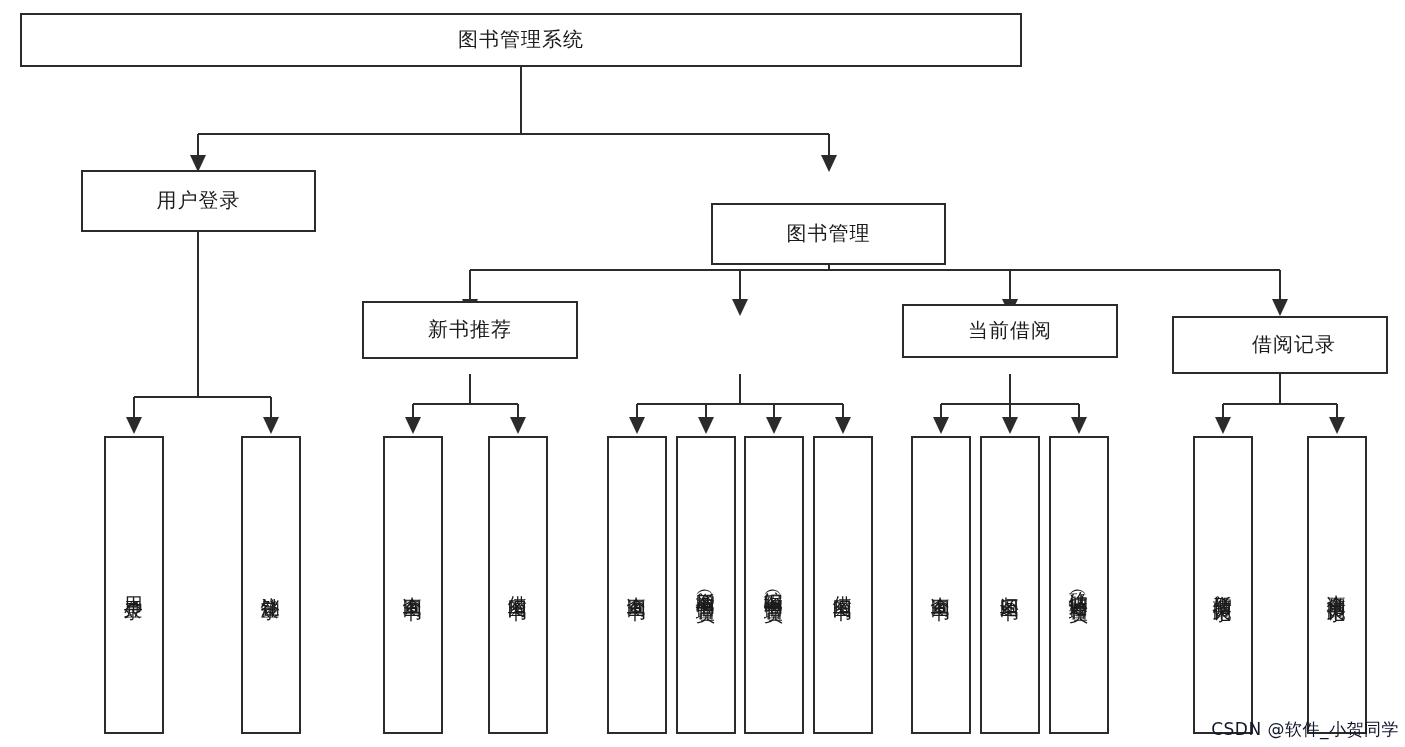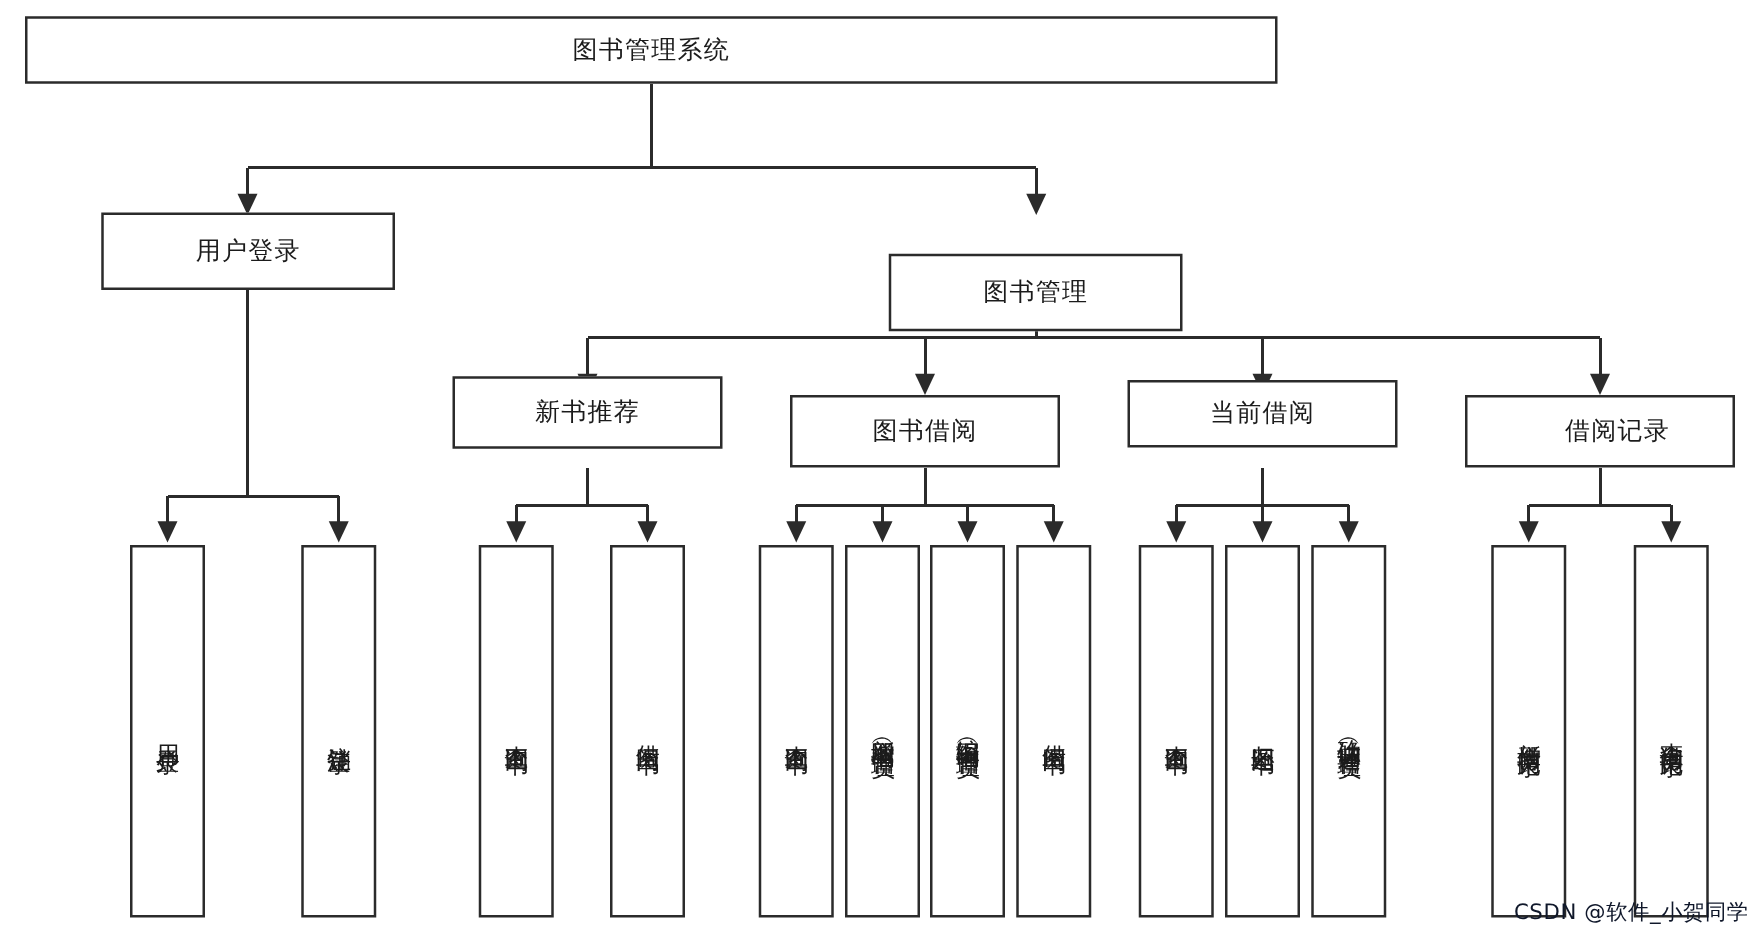--- a/index.html
+++ b/index.html
@@ -165,23 +165,20 @@
   </div>
 
   <div class="node horiz" style="left:711px; top:170px; width:235px; height:62px;margin-top:33px;">
     <span class="label">图书管理</span>
   </div>
 
   <div class="node horiz" style="left:362px; top:301px; width:216px; height:58px;">
     <span class="label">新书推荐</span>
   </div>
 
-  <div class="node horiz" style="left:632px; top:316px; width:216px; height:58px;">
-    <span class="label">图书借阅</span>
-  </div>
 
   <div class="node horiz" style="left:902px; top:304px; width:216px; height:54px;">
     <span class="label">当前借阅</span>
   </div>
 
   <div class="node horiz" style="left:1172px; top:316px; width:216px; height:58px;padding-left:28px;">
     <span class="label">借阅记录</span>
   </div>
 
   <div class="node vert" style="left:104px; top:436px; width:60px; height:298px;">

